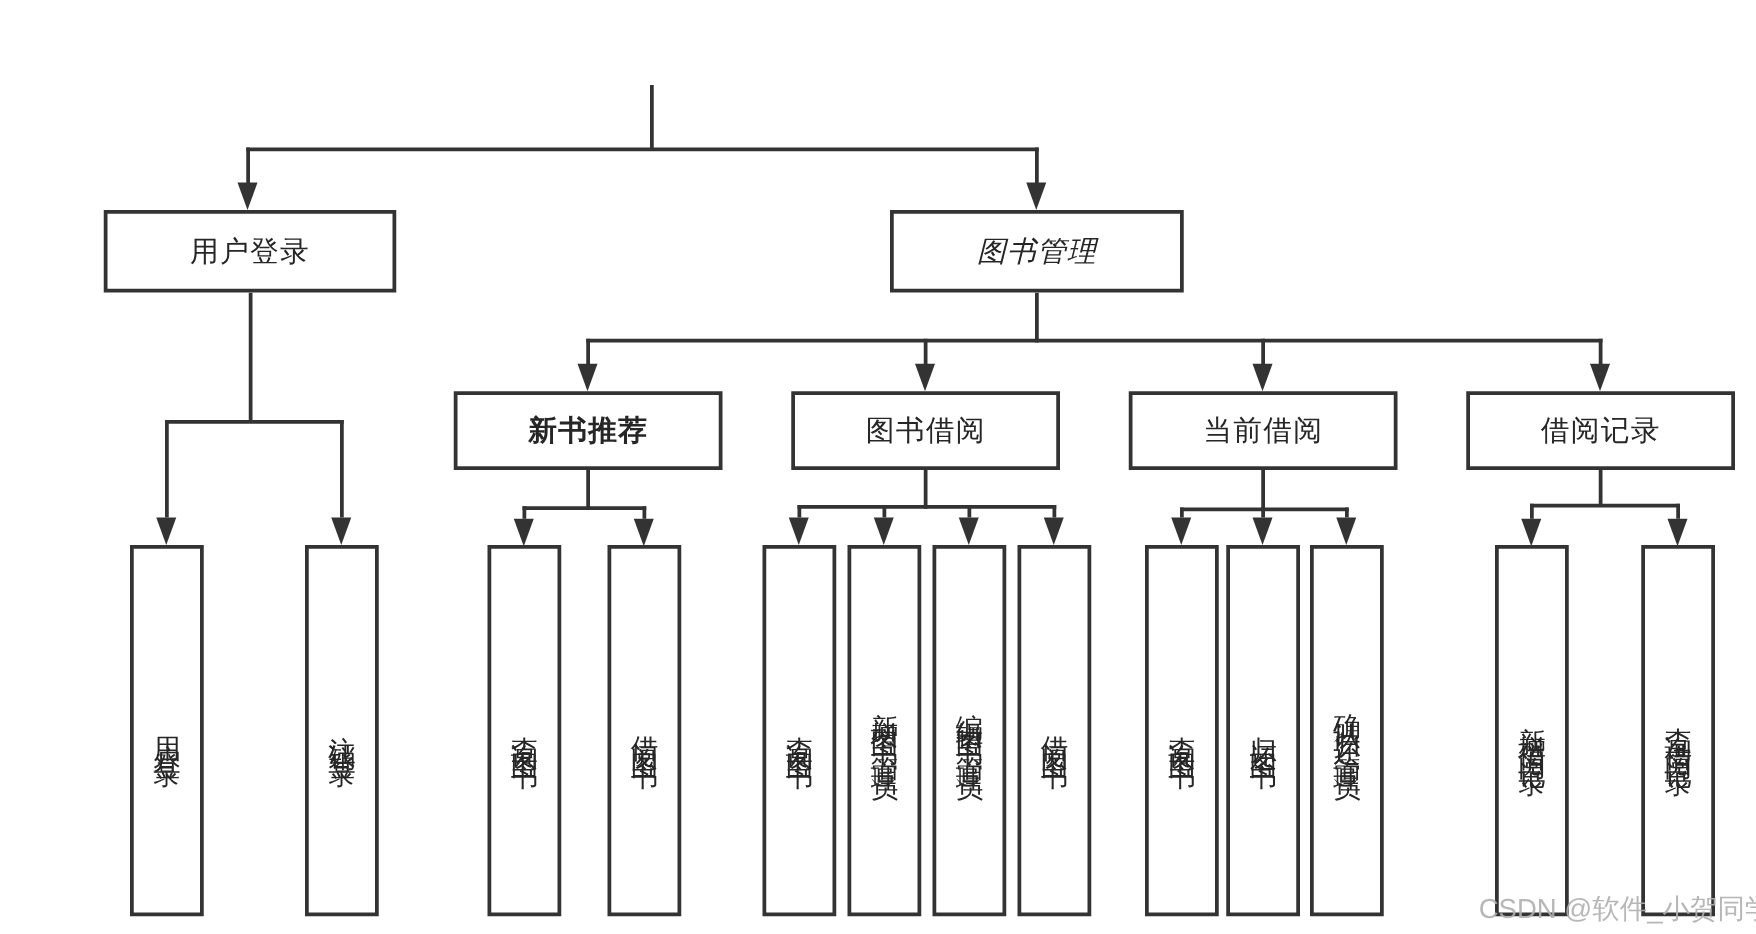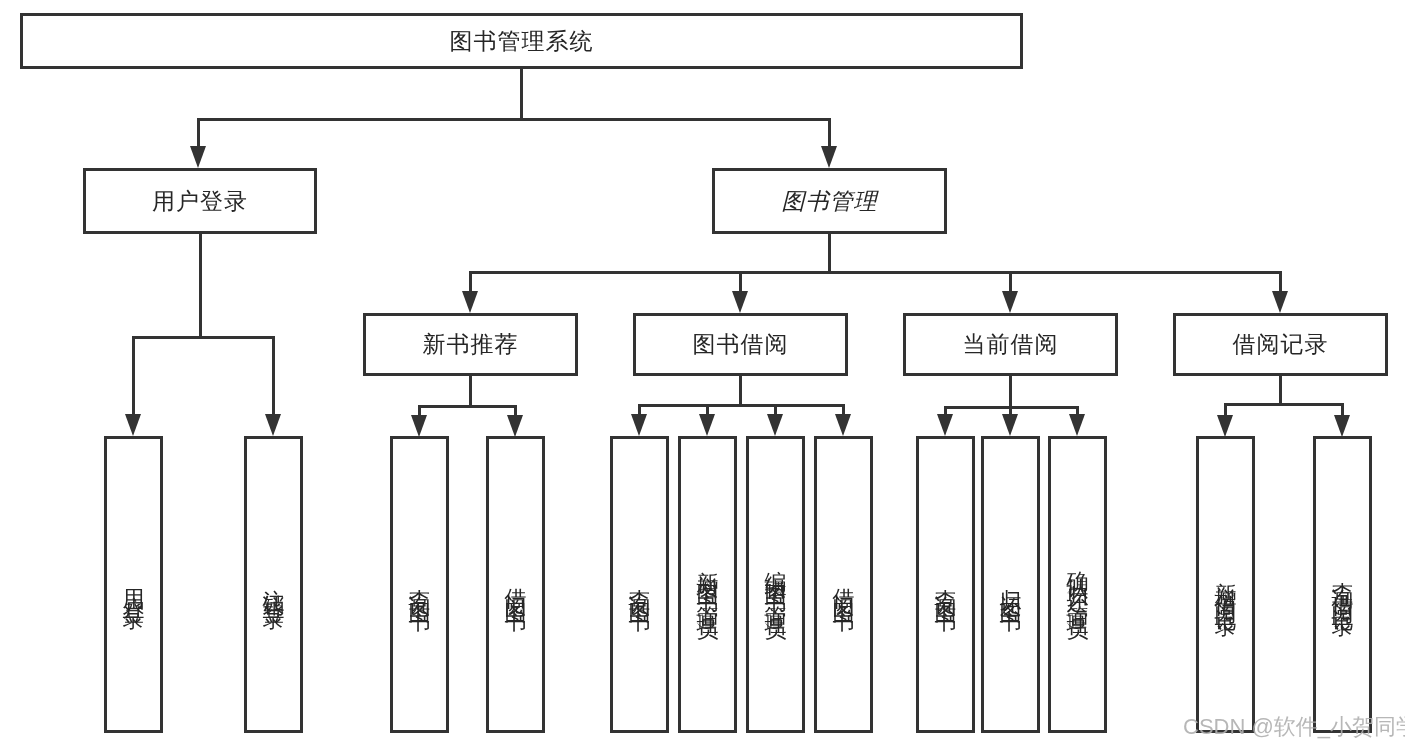--- a/index.html
+++ b/index.html
@@ -77,23 +77,20 @@
     opacity: 0.9;
     z-index: 3;
     white-space: nowrap;
   }
 </style>
 </head>
 <body>
 
 <div class="stage">
 
-  <div class="box" style="left:20px; top:13px; width:1003px; height:56px;">
-    <span>图书管理系统</span>
-  </div>
 
   <div class="vline" style="left:520px; top:68px; height:51px;"></div>
   <div class="hline" style="left:197px; top:118px; width:634px;"></div>
   <div class="vline" style="left:197px; top:118px; height:29px;"></div>
   <div class="arrow" style="left:190px; top:146px;"></div>
   <div class="vline" style="left:828px; top:118px; height:29px;"></div>
   <div class="arrow" style="left:821px; top:146px;"></div>
 
   <div class="box" style="left:83px; top:168px; width:234px; height:66px;">
     <span>用户登录</span>
@@ -113,21 +110,21 @@
   <div class="hline" style="left:469px; top:271px; width:813px;"></div>
   <div class="vline" style="left:469px; top:271px; height:21px;"></div>
   <div class="arrow" style="left:462px; top:291px;"></div>
   <div class="vline" style="left:739px; top:271px; height:21px;"></div>
   <div class="arrow" style="left:732px; top:291px;"></div>
   <div class="vline" style="left:1009px; top:271px; height:21px;"></div>
   <div class="arrow" style="left:1002px; top:291px;"></div>
   <div class="vline" style="left:1279px; top:271px; height:21px;"></div>
   <div class="arrow" style="left:1272px; top:291px;"></div>
 
-  <div class="box" style="left:363px; top:313px; width:215px; height:63px;">
+  <div class="box" style="left:363px; top:313px; width:215px; height:63px;font-weight:bold;">
     <span>新书推荐</span>
   </div>
   <div class="box" style="left:903px; top:313px; width:215px; height:63px;">
     <span>当前借阅</span>
   </div>
   <div class="box" style="left:633px; top:313px; width:215px; height:63px;">
     <span>图书借阅</span>
   </div>
   <div class="box" style="left:1173px; top:313px; width:215px; height:63px;text-align:right;">
     <span>借阅记录</span>

